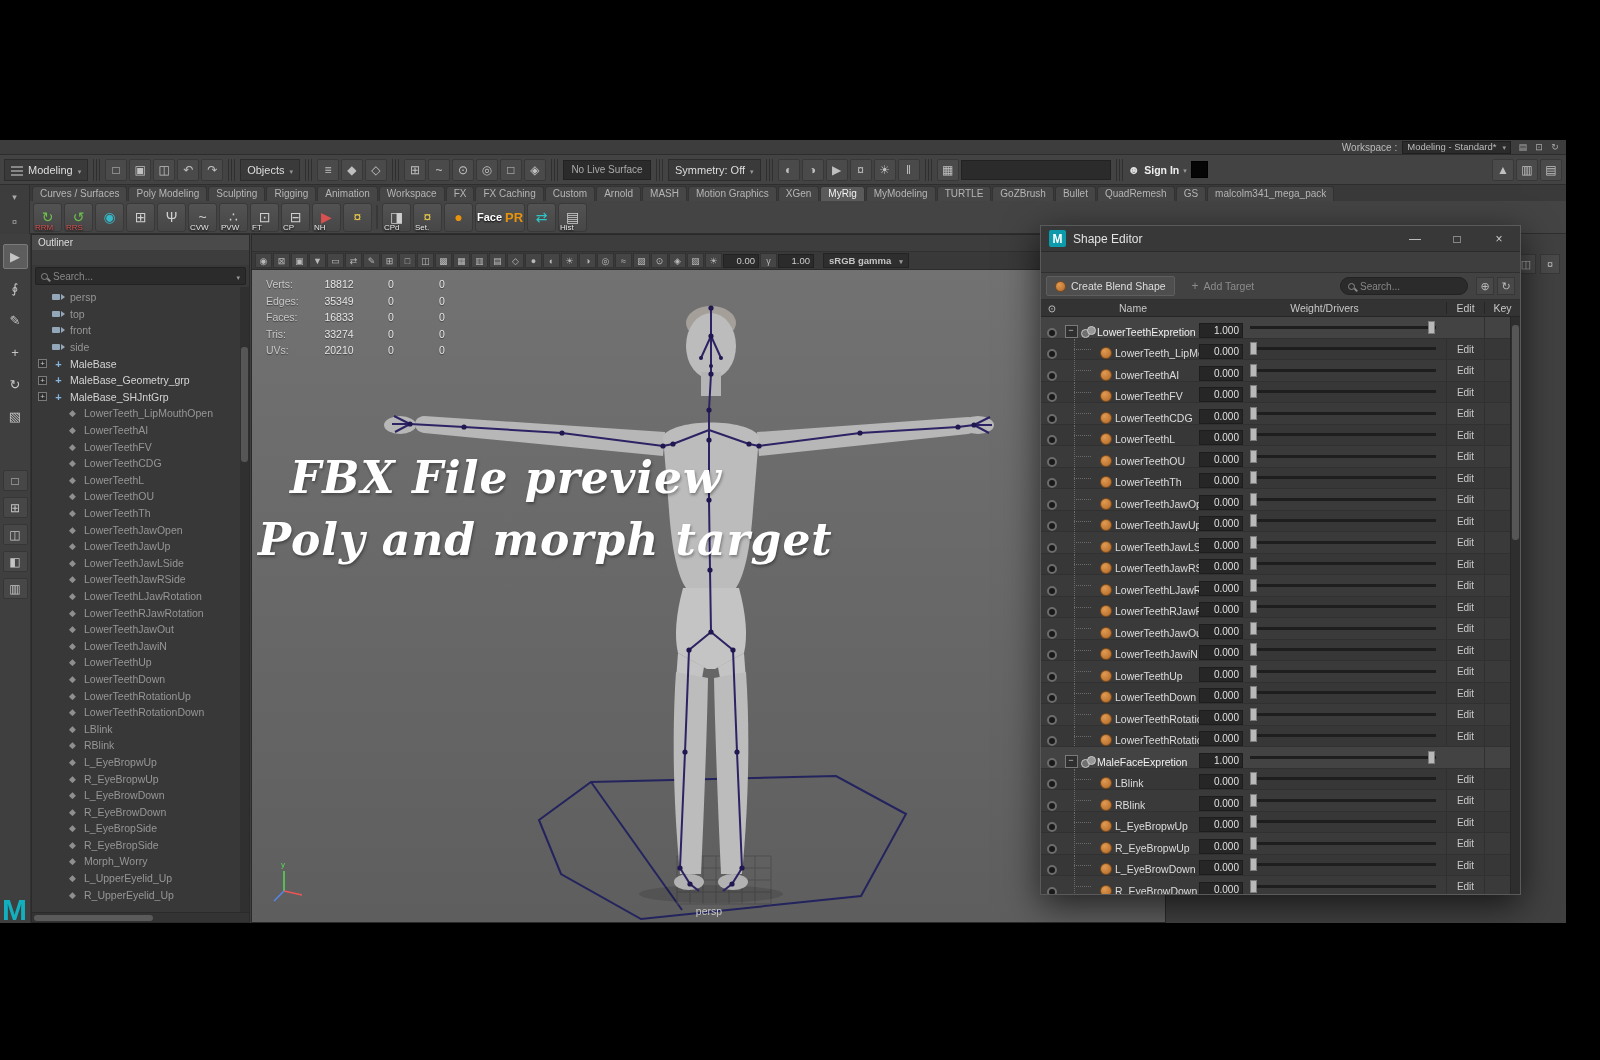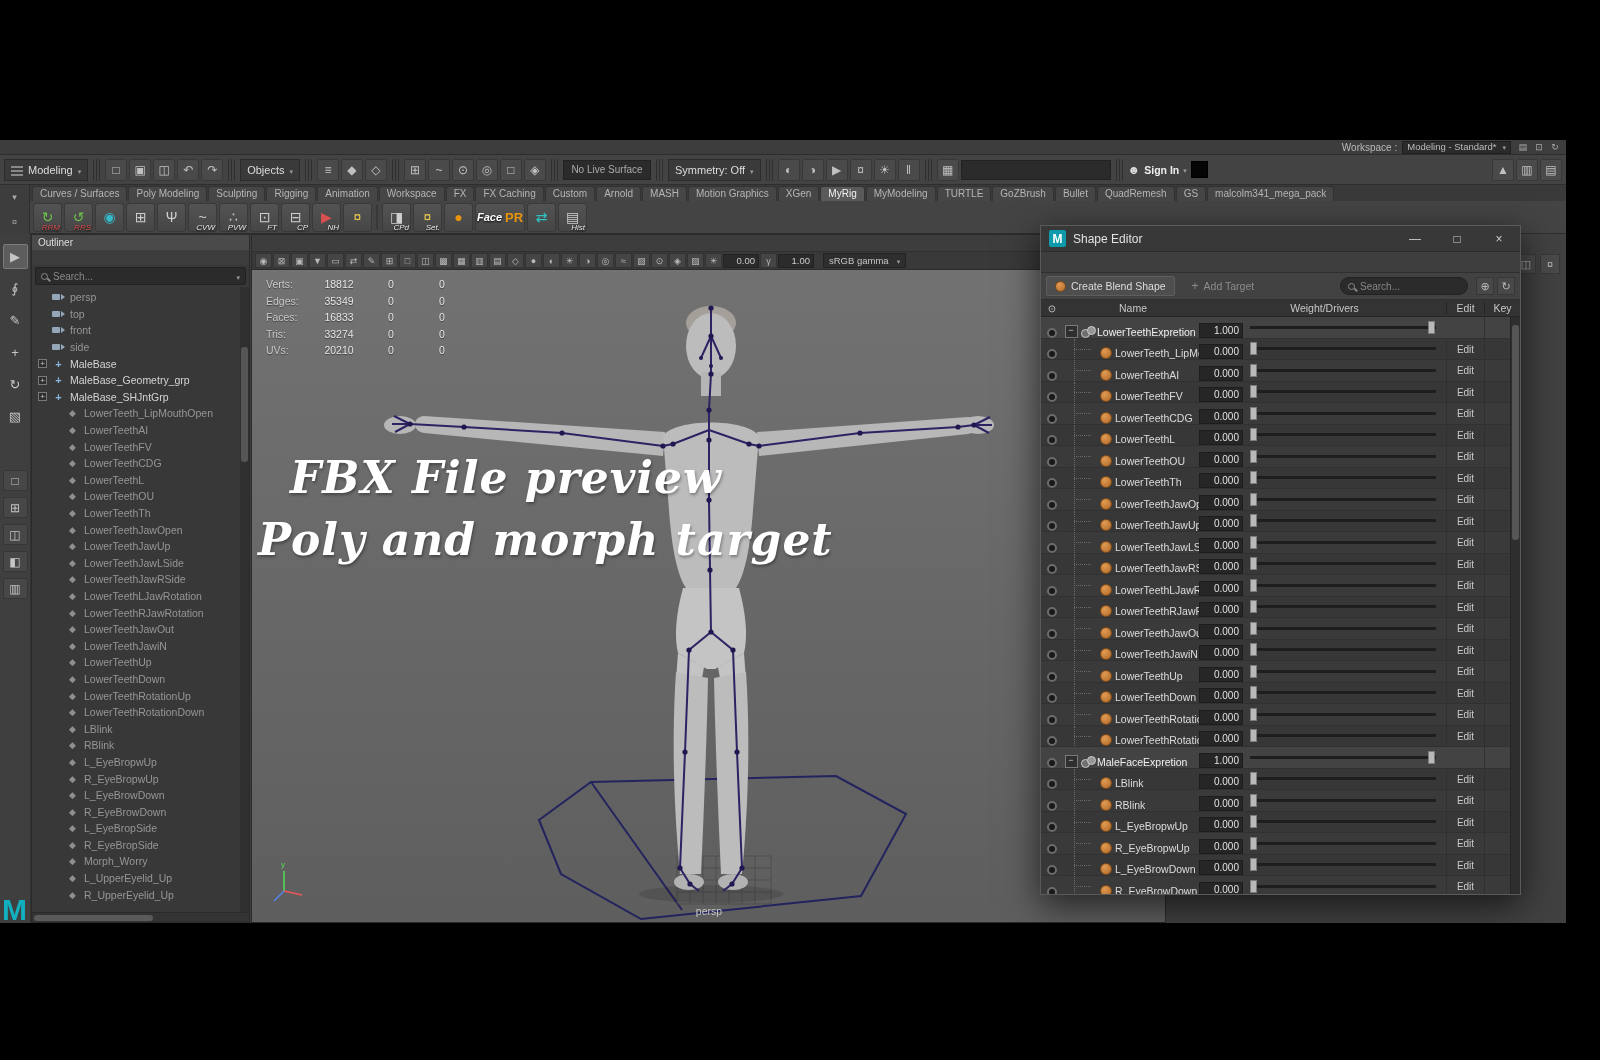--- a/index.html
+++ b/index.html
@@ -33,21 +33,21 @@
 .caret::after{content:"▾";font-size:7px;color:#999;}
 
 
 #shelfcorner{position:absolute;left:0;top:45px;width:30px;height:49px;background:#3d3d3d;display:flex;flex-direction:column;align-items:center;justify-content:space-around;border-right:1px solid #2e2e2e;}
 #shelftabs{position:absolute;left:30px;top:45px;right:0;height:16px;display:flex;align-items:flex-end;gap:1px;background:#3a3a3a;padding-left:2px;overflow:hidden;}
 .tab{padding:1px 7px;font-size:10px;color:#b5b5b5;background:#464646;border:1px solid #333;border-bottom:none;border-radius:3px 3px 0 0;height:15px;line-height:12px;white-space:nowrap;}
 .tab.active{background:#5a5a5a;color:#f2f2f2;}
 #shelf{position:absolute;left:30px;top:61px;right:0;height:33px;background:#444;display:flex;align-items:center;gap:2px;padding:0 3px;border-bottom:1px solid #2e2e2e;}
 .shelf-item{position:relative;width:29px;height:29px;background:linear-gradient(180deg,#535353,#464646);border:1px solid #393939;border-radius:3px;display:flex;align-items:center;justify-content:center;flex:none;}
 .si-icon{font-size:14px;color:#cfcfcf;}
-.si-label{position:absolute;bottom:-1px;left:1px;right:1px;font-size:8px;text-align:right;color:#e8e8e8;text-shadow:0 1px 2px #000;font-style:italic;}
+.si-label{position:absolute;bottom:-1px;left:1px;right:1px;font-size:8px;text-align:left;color:#e8e8e8;text-shadow:0 1px 2px #000;}
 .si-label2{display:none;}
 .shelf-item.textonly{width:50px;}
 .shelf-item.textonly .si-label{position:static;font-size:11px;font-weight:bold;color:#fff;}
 .shelf-item.textonly .si-label2{display:inline;font-size:13px;font-weight:bold;color:#e8930c;margin-left:3px;}
 .shelf-item.sep{width:6px;background:none;border:none;}
 .shelf-item.sep::before{content:"";width:2px;height:24px;background:#383838;}
 [data-icon="rrm-tool-icon"],[data-icon="rrs-tool-icon"]{color:#6cc24a;}
 [data-icon="gear-tool-icon"],[data-icon="settings-tool-icon"]{color:#e8c84c;}
 [data-icon="flag-tool-icon"]{color:#d85050;}
 [data-icon="sphere-tool-icon"]{color:#e8930c;}
@@ -87,21 +87,21 @@
 .ol-vtrack{position:absolute;right:0;top:0;bottom:0;width:9px;background:#303030;}
 .ol-hscroll{height:10px;background:#333;border-top:1px solid #2a2a2a;position:relative;flex:none;}
 .ol-hthumb{position:absolute;left:2px;top:2px;height:6px;width:55%;background:#5a5a5a;border-radius:3px;}
 
 
 #viewport{position:absolute;left:251px;top:94px;width:915px;bottom:0;border:1px solid #2a2a2a;display:flex;flex-direction:column;background:#555;}
 .vp-menus{height:16px;background:#3d3d3d;display:flex;align-items:center;font-size:10.5px;flex:none;}
 .vp-toolbar{height:19px;background:#393939;display:flex;align-items:center;gap:1px;padding:0 3px;flex:none;border-top:1px solid #303030;border-bottom:1px solid #2c2c2c;}
 .vp-ico{width:17px;height:15px;background:#454545;border:1px solid #333;font-size:9px;color:#b9b9b9;display:inline-flex;align-items:center;justify-content:center;flex:none;}
 .vp-field{width:36px;height:14px;background:#2b2b2b;border:1px solid #222;font-size:9.5px;color:#ccc;text-align:right;padding:0 3px;line-height:12px;flex:none;}
-.vp-select{margin-left:8px;height:15px;background:#2e2e2e;border:1px solid #242424;font-size:9.5px;color:#c5c5c5;display:flex;align-items:center;gap:8px;padding:0 5px;flex:none;}
+.vp-select{margin-left:8px;height:15px;background:#2e2e2e;border:1px solid #242424;font-size:9.5px;color:#c5c5c5;display:flex;align-items:center;gap:8px;padding:0 5px;flex:none;font-weight:bold;}
 #canvas{flex:1;position:relative;background:linear-gradient(180deg,#727272,#5e5e5e);overflow:hidden;}
 #hud{position:absolute;left:14px;top:8px;text-shadow:0 1px 1px rgba(0,0,0,.45);}
 .hud-row{display:grid;grid-template-columns:44px 58px 46px 56px;height:16.5px;font-size:10.5px;color:#d6d6d6;}
 .hud-label{color:#c9c9c9;}
 .hud-val{text-align:center;color:#e6e6e6;}
 #overlay{position:absolute;left:6px;top:186px;color:#fff;font-family:"DejaVu Serif",serif;font-style:italic;font-weight:bold;text-shadow:1px 2px 3px rgba(0,0,0,.35);line-height:1.0;}
 #overlay .l1{font-size:44px;letter-spacing:1px;margin-left:32px;}
 #overlay .l2{font-size:44px;letter-spacing:1px;margin-top:18px;}
 #persp-label{position:absolute;left:457px;bottom:5px;transform:translateX(-50%);font-size:10.5px;color:#c8c8c8;}
 #scene-svg{position:absolute;left:0;top:0;width:915px;height:655px;}

